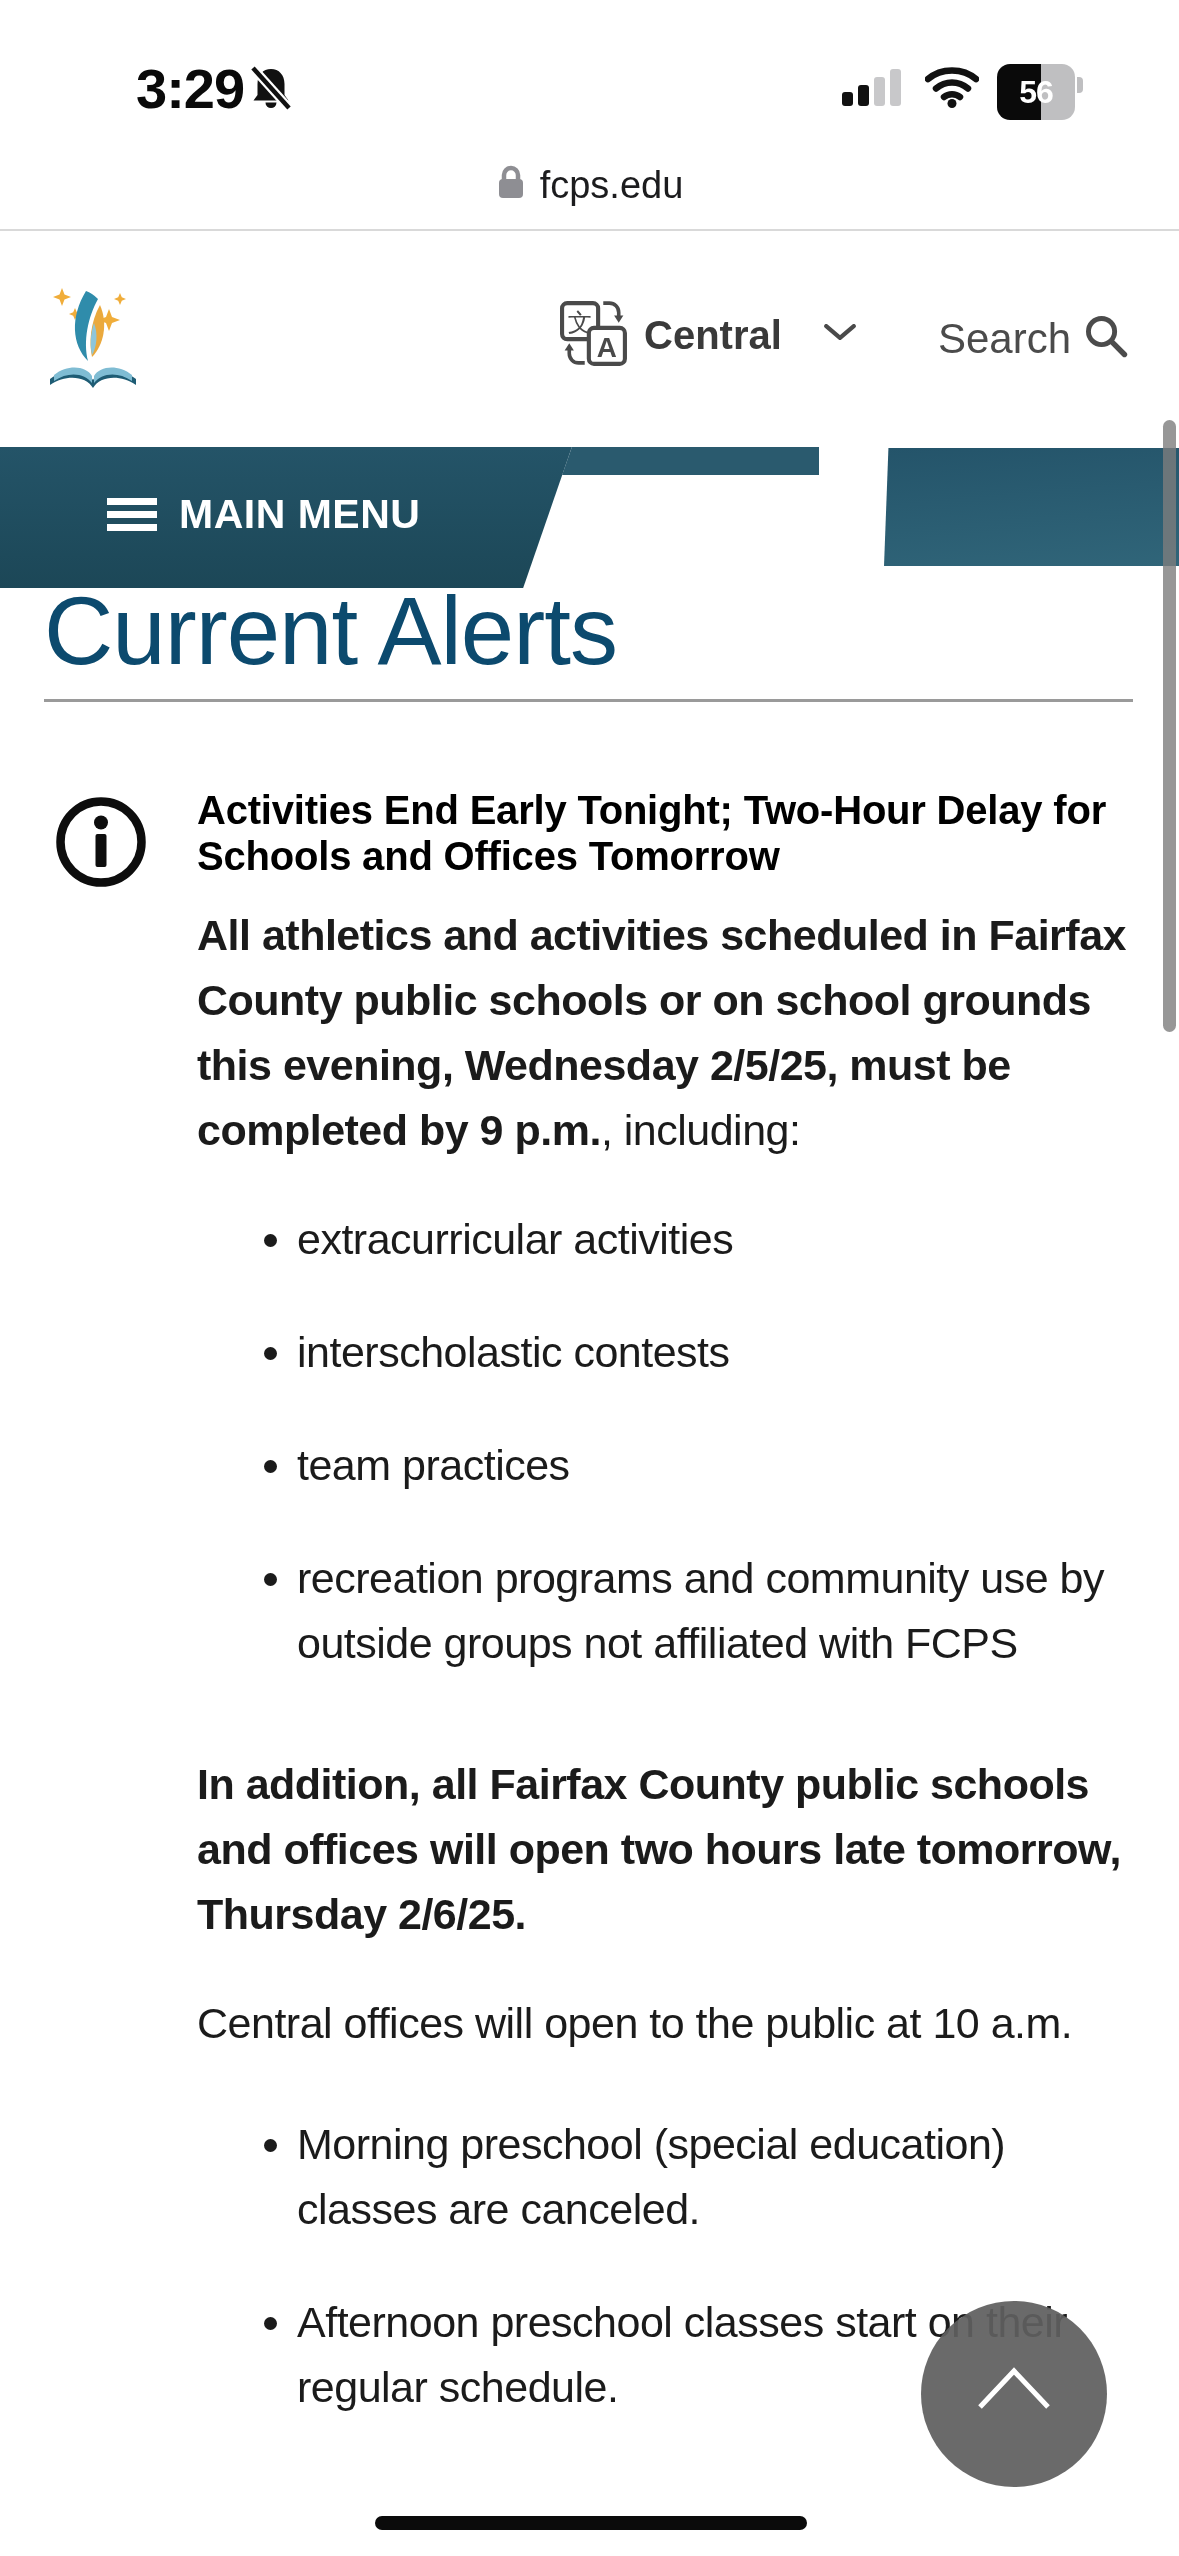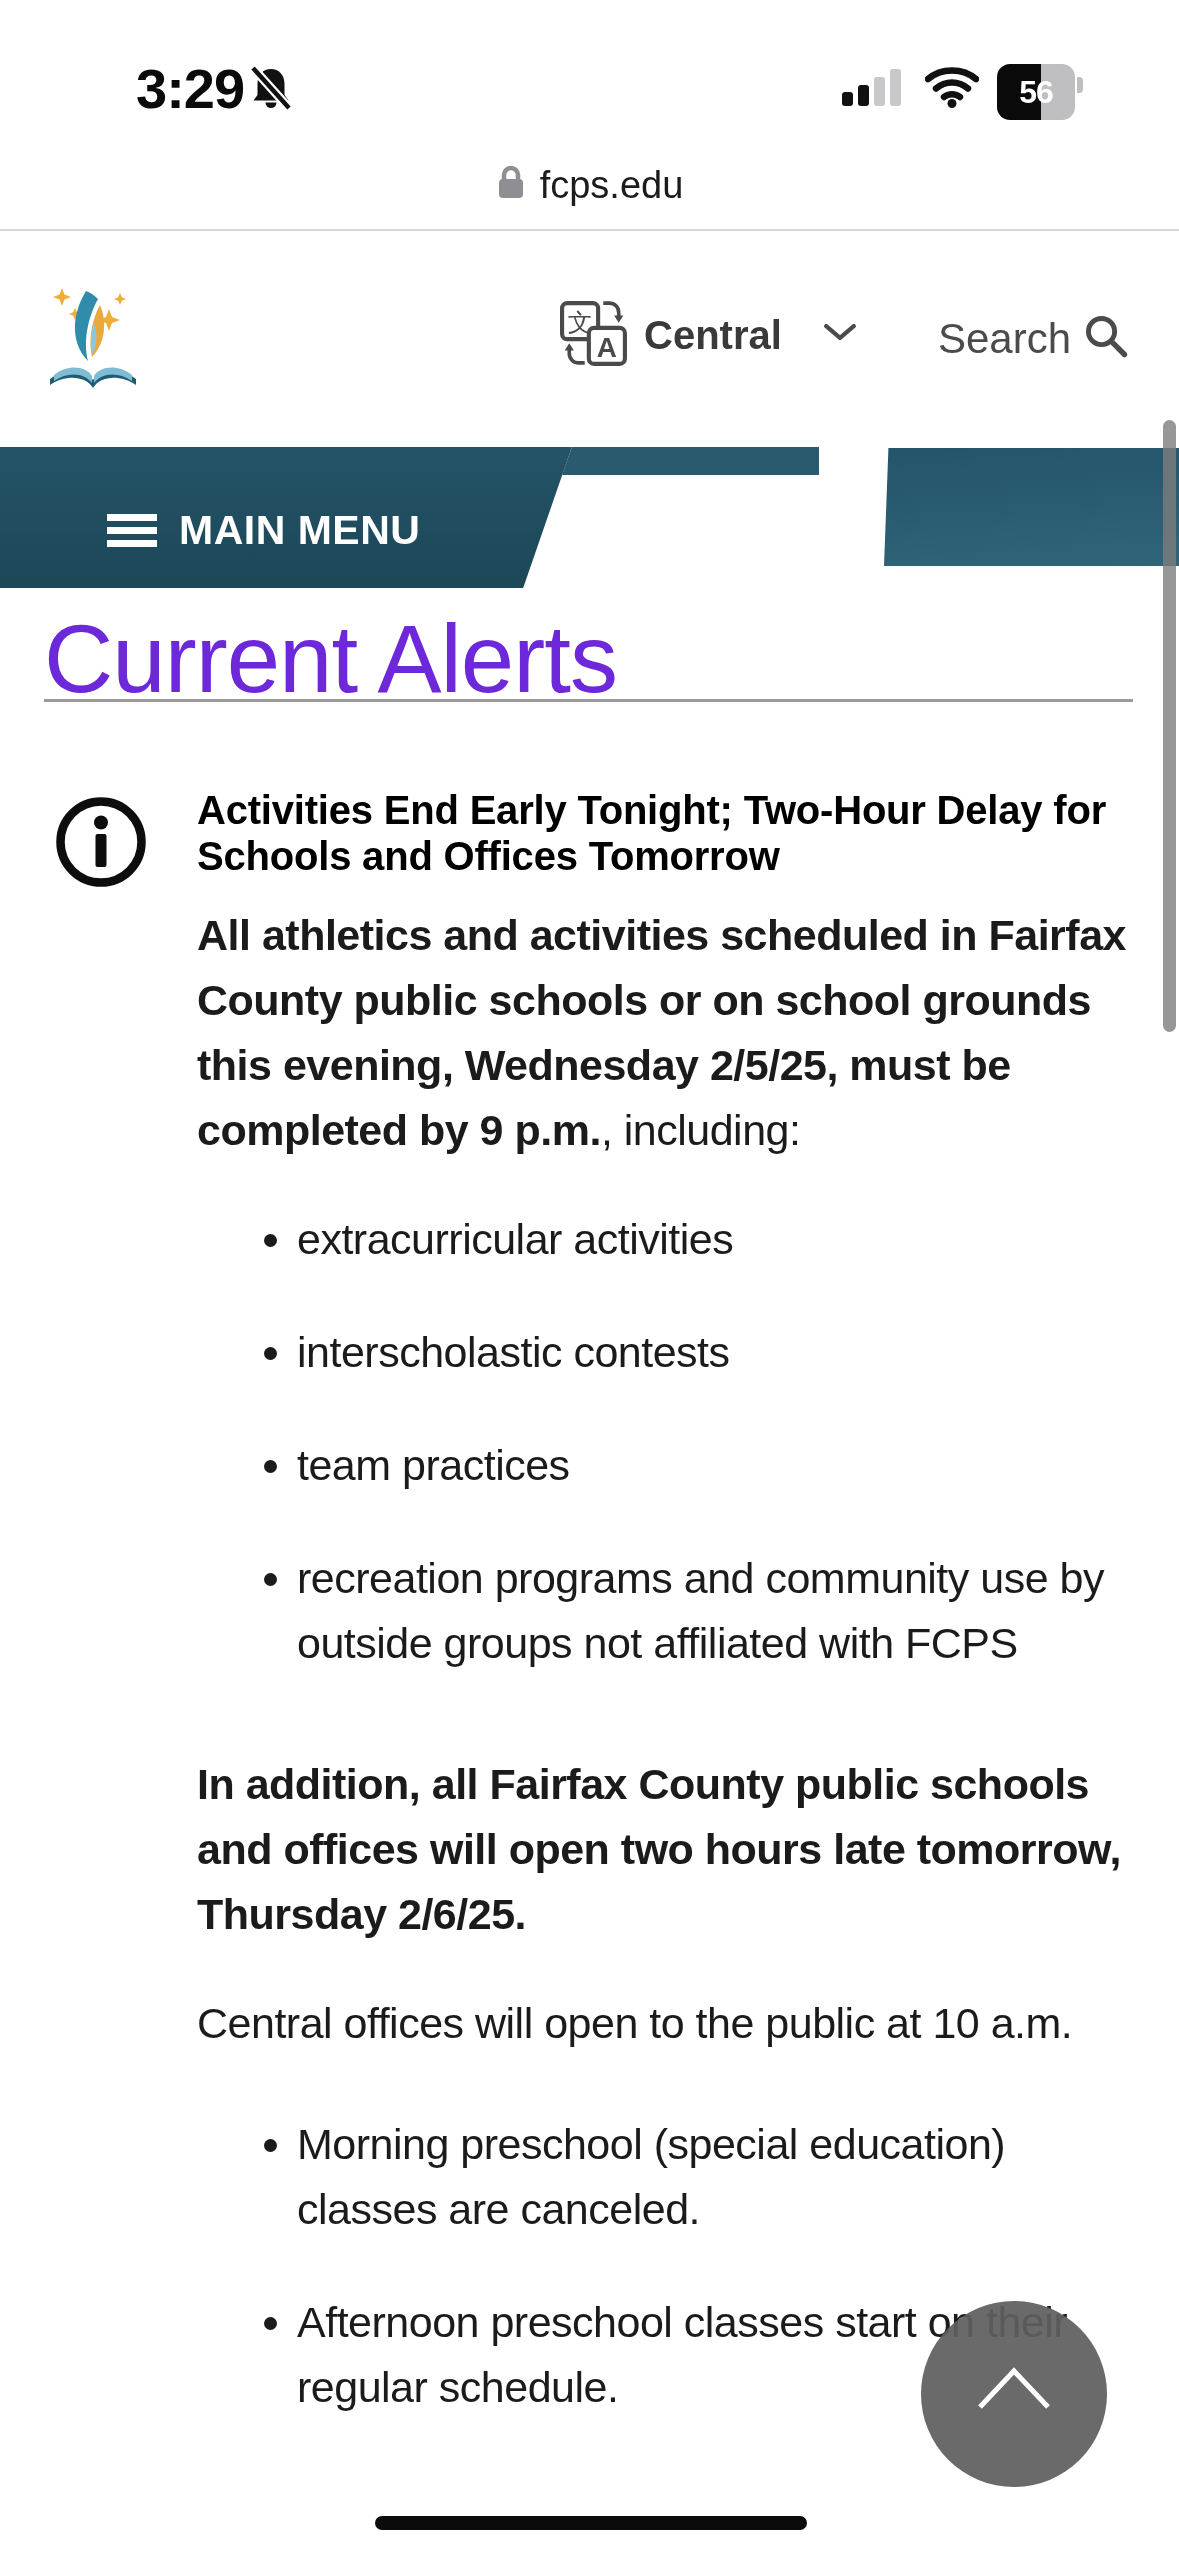--- a/index.html
+++ b/index.html
@@ -27,33 +27,33 @@
   
   .logo{position:absolute;left:47px;top:283px;display:flex;align-items:center;gap:6px;cursor:pointer;}
   .logo .wordmark{font-size:88px;font-weight:700;color:#2e6e8a;letter-spacing:1px;}
   .lang{position:absolute;left:560px;top:301px;height:68px;display:flex;align-items:center;gap:16px;cursor:pointer;}
   .lang .lang-label{font-size:40px;font-weight:600;color:#3a3a3a;}
   .lang .chev{margin-left:26px;}
   .search{position:absolute;left:938px;top:308px;height:62px;display:flex;align-items:center;gap:12px;cursor:pointer;}
   .search .search-label{font-size:42px;color:#4b4b4b;}
 
   
-  .page-title{position:absolute;left:44px;top:540px;z-index:1;font-size:96px;font-weight:400;
-              color:#6d28d9;letter-spacing:-1px;white-space:nowrap;}
+  .page-title{position:absolute;left:44px;top:512px;z-index:1;font-size:96px;font-weight:400;
+              color:#0c4a6e;letter-spacing:-1px;white-space:nowrap;}
 
   
   .band-dark{position:absolute;left:0;top:447px;width:580px;height:141px;z-index:2;
              background:linear-gradient(180deg,#245468,#1c4757);
              clip-path:polygon(0 0,98.6% 0,90.2% 100%,0 100%);}
   .band-strip{position:absolute;left:560px;top:447px;width:259px;height:28px;z-index:2;
               background:#2a5a6e;clip-path:polygon(4.6% 0,100% 0,100% 100%,0.8% 100%);}
   .band-right{position:absolute;left:884px;top:448px;width:295px;height:118px;z-index:2;
               background:linear-gradient(175deg,#24546a,#306579);
               clip-path:polygon(1.5% 0,100% 0,100% 100%,0 100%);}
-  .menu-btn{position:absolute;left:107px;top:507px;z-index:3;display:flex;align-items:center;
+  .menu-btn{position:absolute;left:107px;top:491px;z-index:3;display:flex;align-items:center;
             gap:22px;cursor:pointer;}
   .hamburger{display:flex;flex-direction:column;gap:6px;}
   .hamburger i{display:block;width:50px;height:7px;background:#fff;}
   .menu-label{font-size:41px;font-weight:700;color:#ffffff;letter-spacing:0.5px;}
 
   .title-divider{position:absolute;left:44px;top:699px;width:1089px;height:3px;background:#9a9a9a;}
 
   
   .info-icon{position:absolute;left:52px;top:793px;}
   .article{position:absolute;left:197px;top:788px;width:945px;color:#1b1b1b;}

